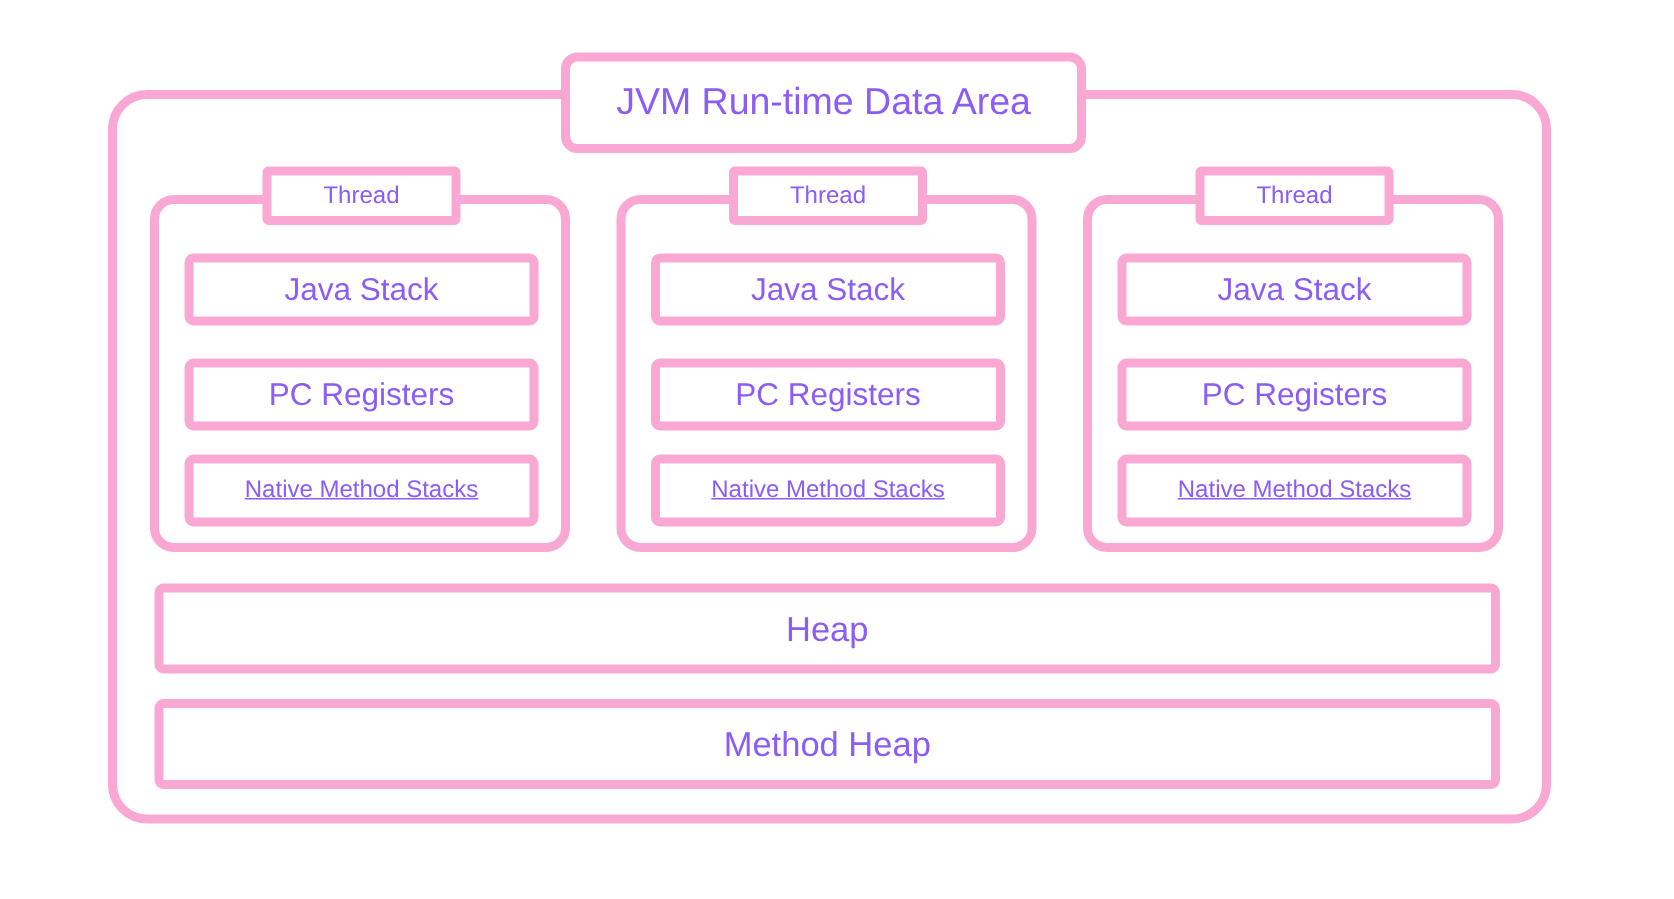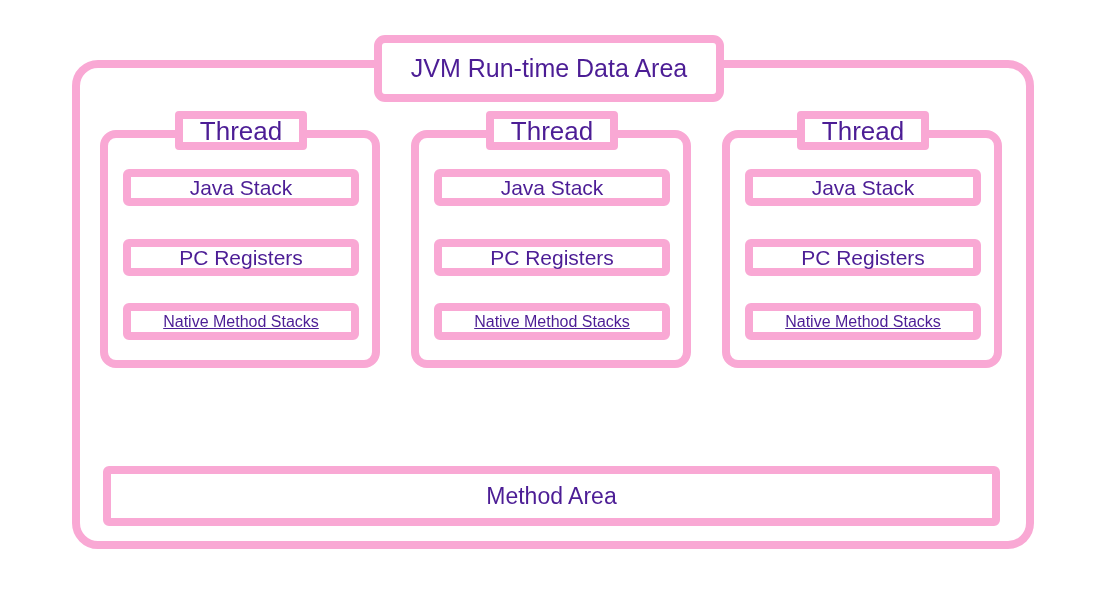--- a/index.html
+++ b/index.html
@@ -15,26 +15,26 @@
     width: 1116px;
     height: 599px;
     background: #ffffff;
     overflow: hidden;
   }
 
   
   .box {
     position: absolute;
     box-sizing: border-box;
-    border: 8px solid #f9a8d4;
+    border: 6px solid #f9a8d4;
     background: #ffffff;
     display: flex;
     align-items: center;
     justify-content: center;
-    color: #4c1d95;
+    color: #8b5cf6;
     line-height: 1;
     white-space: nowrap;
   }
 
   
   .outer-container {
     left: 72px;
     top: 60px;
     width: 962px;
     height: 489px;
@@ -66,31 +66,31 @@
   .thread-container.t1 { left: 100px; }
   .thread-container.t2 { left: 411px; }
   .thread-container.t3 { left: 722px; }
 
   
   .thread-chip {
     top: 111px;
     width: 132px;
     height: 39px;
     border-radius: 4px;
-    font-size: 26px;
+    font-size: 16px;
     z-index: 5;
   }
   .thread-chip.t1 { left: 175px; }
   .thread-chip.t2 { left: 486px; }
   .thread-chip.t3 { left: 797px; }
 
   
   .mem-box {
     width: 236px;
-    height: 37px;
+    height: 48px;
     border-radius: 6px;
     font-size: 21px;
     z-index: 3;
   }
   .mem-box.small {
     font-size: 16px;
     text-decoration: underline;
   }
   .mem-box.c1 { left: 123px; }
   .mem-box.c2 { left: 434px; }
@@ -131,15 +131,16 @@
   <div class="box mem-box c2 r1">Java Stack</div>
   <div class="box mem-box c2 r2">PC Registers</div>
   <div class="box mem-box small c2 r3">Native Method Stacks</div>
 
   <div class="box thread-container t3"></div>
   <div class="box thread-chip t3">Thread</div>
   <div class="box mem-box c3 r1">Java Stack</div>
   <div class="box mem-box c3 r2">PC Registers</div>
   <div class="box mem-box small c3 r3">Native Method Stacks</div>
 
-  <div class="box wide-box method-area">Method Area</div>
+  <div class="box wide-box heap">Heap</div>
+  <div class="box wide-box method-area">Method Heap</div>
 
 </div>
 
 </body></html>

